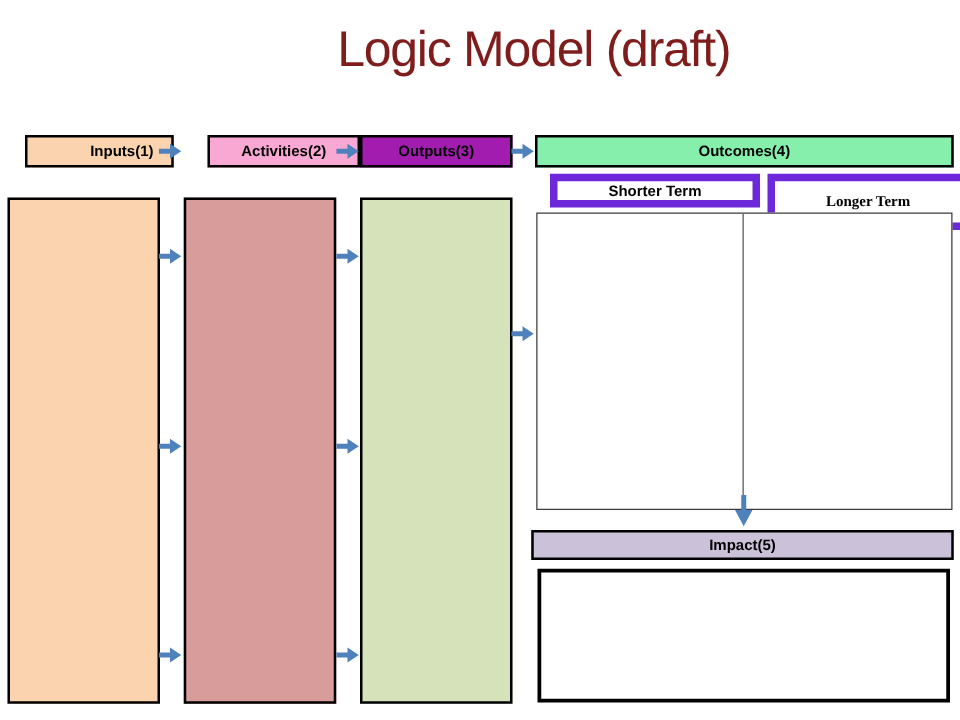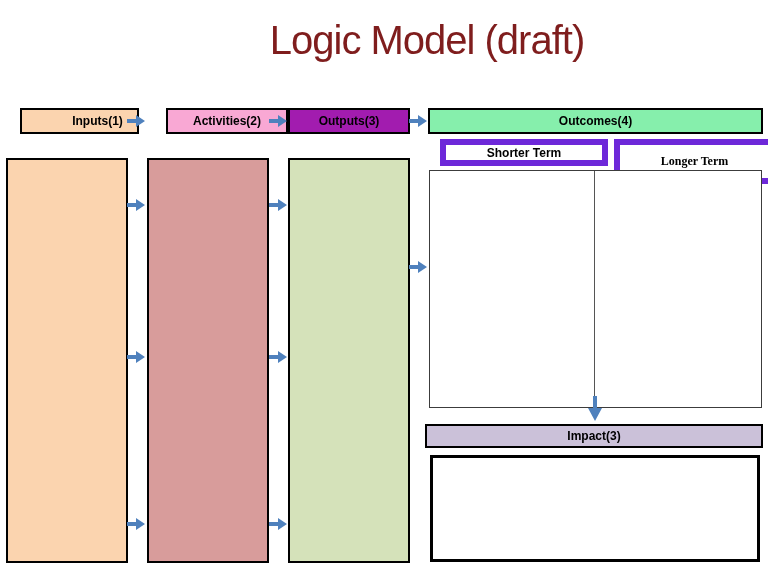--- a/index.html
+++ b/index.html
@@ -144,16 +144,16 @@
 
   <div class="content-box outcomes-body" style="left:429px; top:170px; width:333px; height:238px;"></div>
   <div class="divider" style="left:594px; top:171px; height:236px;"></div>
 
   <div class="arr" style="left:586px; top:396px;">
     <svg width="18" height="26" viewBox="0 0 18 26">
         <path d="M7,0 L11,0 L11,12 L16,12 L9,25 L2,12 L7,12 Z" fill="var(--arrow-color,#4F81BD)"></path>
       </svg>
   </div>
 
-  <div class="hdr-box" style="left: 425px; top: 424px; width: 338px; height: 24px; background: rgb(203, 193, 217);">Impact(3)</div>
+  <div class="hdr-box" style="left: 425px; top: 424px; width: 338px; height: 24px; background: rgb(203, 193, 217);">Impact(5)</div>
   <div class="content-box impact-body" style="left:430px; top:455px; width:330px; height:107px;"></div>
 
 </div>
 
 </body></html>

